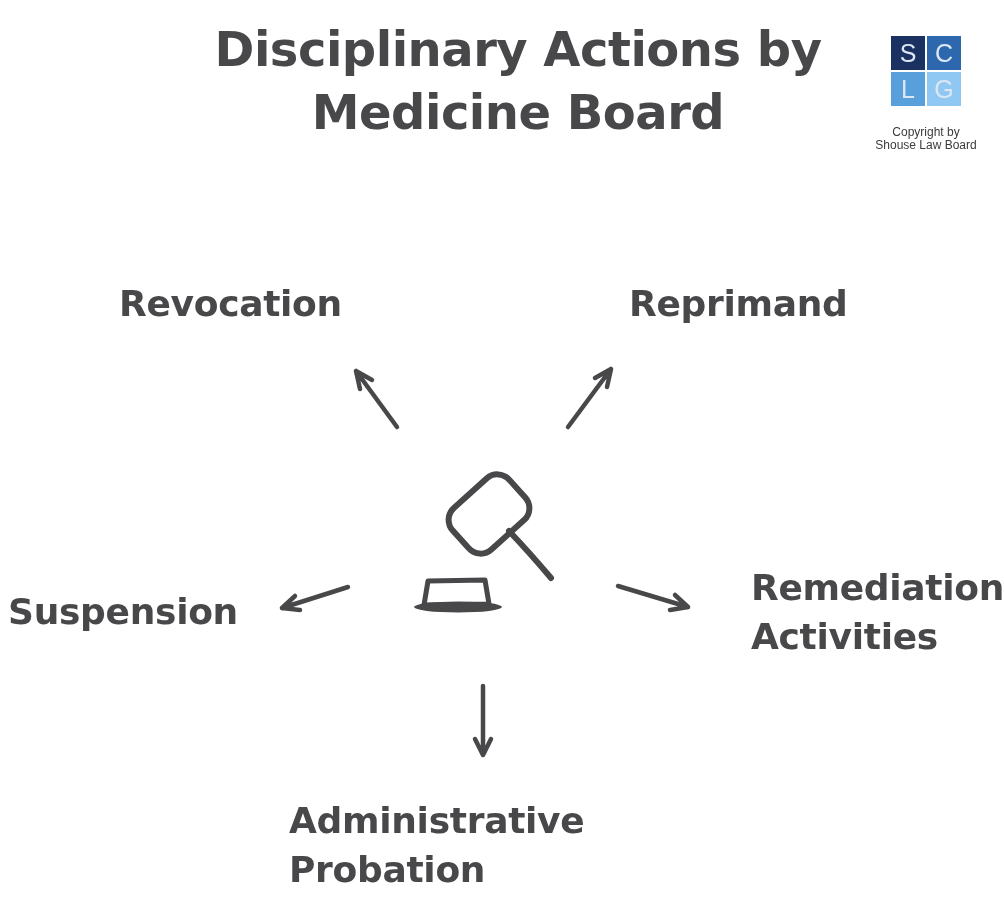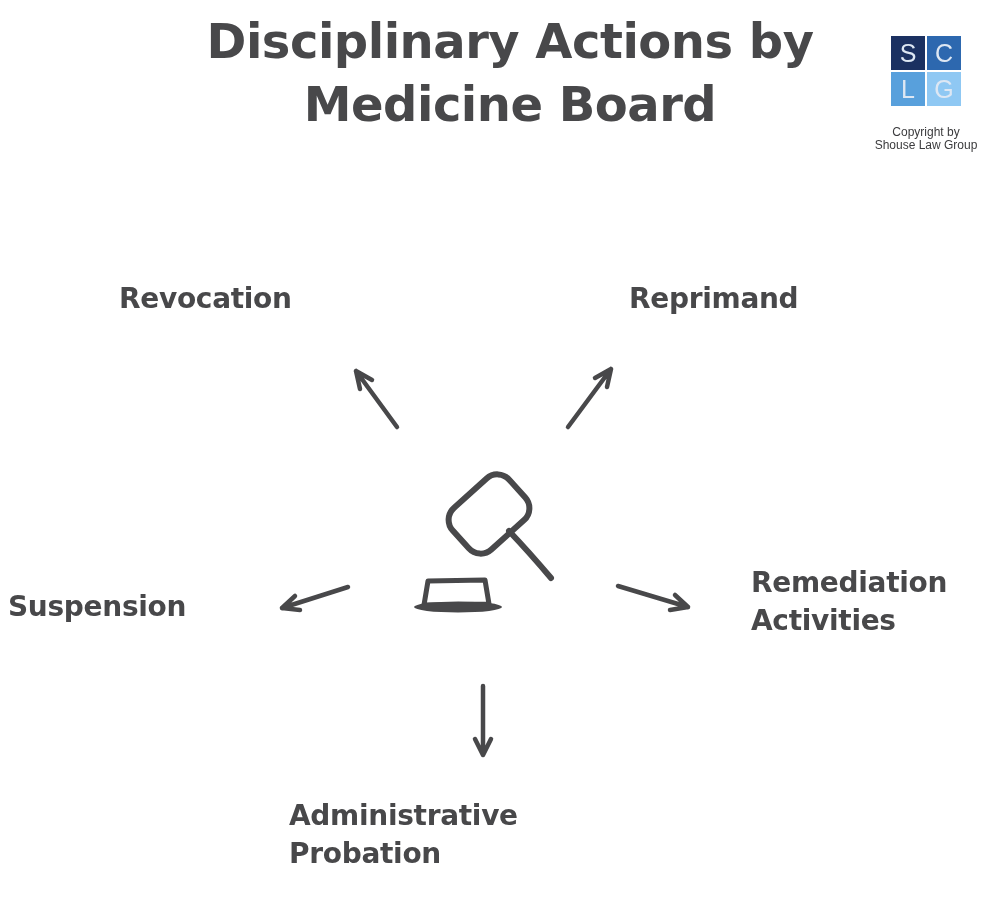--- a/index.html
+++ b/index.html
@@ -11,31 +11,31 @@
     overflow: hidden;
     font-family: "DejaVu Sans", sans-serif;
     color: var(--ink, #48484a);
   }
   .title {
     position: absolute;
     top: 2px;
     left: 50%;
     transform: translateX(-50%);
     width: 850px;
-    margin: 8px;
+    margin: 16px;
     text-align: center;
     font-size: 48px;
     font-weight: bold;
     line-height: 1.32;
     letter-spacing: -0.5px;
     color: var(--ink, #48484a);
   }
   .node-label {
     position: absolute;
-    font-size: 28px;
+    font-size: 36px;
     font-weight: bold;
     line-height: 1.36;
     letter-spacing: -0.3px;
     color: var(--ink, #48484a);
     white-space: normal;
   }
   .lbl-revocation  { left: 119px; top: 280px; }
   .lbl-reprimand   { left: 629px; top: 280px; }
   .lbl-suspension  { left: 8px;   top: 588px; text-align: right; }
   .lbl-remediation { left: 751px; top: 564px; width: 275px; }
@@ -99,21 +99,21 @@
       </div>
       <div class="logo-sq" style="background: rgb(88, 160, 220);">
         <span>L</span>
       </div>
       <div class="logo-sq" style="background: rgb(143, 200, 243);">
         <span>G</span>
       </div>
     </div>
     <div class="copyright">
       <div>Copyright by</div>
-      <div>Shouse Law Group</div>
+      <div>Shouse Law Board</div>
     </div>
   </div>
 
   <div class="node-label lbl-revocation">Revocation</div>
   <div class="node-label lbl-reprimand">Reprimand</div>
   <div class="node-label lbl-suspension">Suspension</div>
   <div class="node-label lbl-remediation">Remediation Activities</div>
   <div class="node-label lbl-probation">Administrative Probation</div>
 
   <svg class="overlay" viewBox="0 0 1004 903" xmlns="http://www.w3.org/2000/svg">

